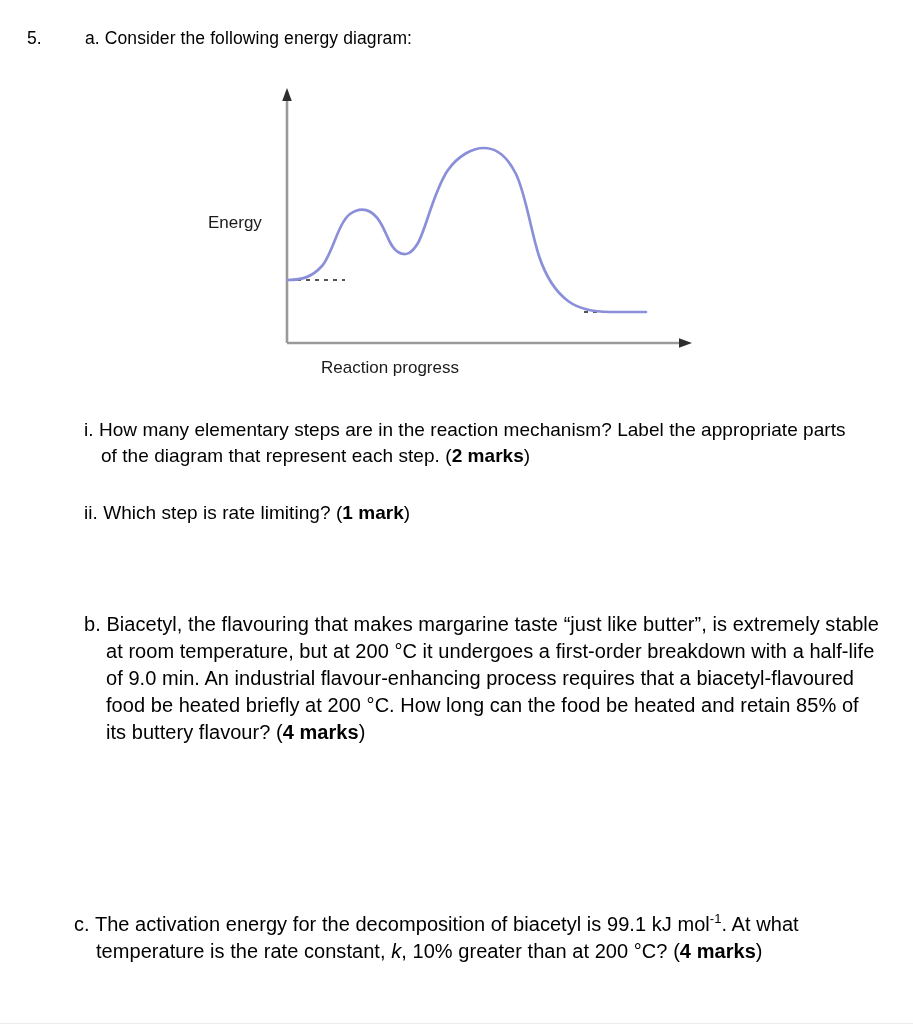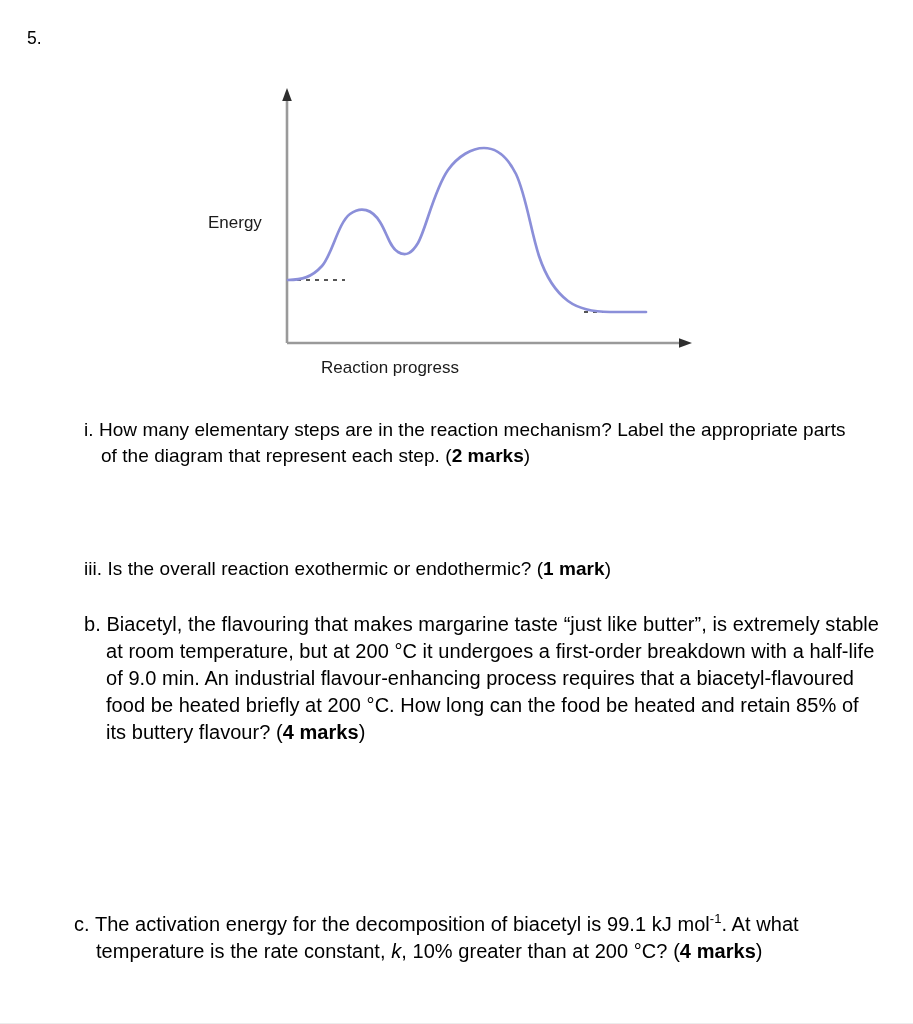--- a/index.html
+++ b/index.html
@@ -98,20 +98,21 @@
   i, .ital { font-style: italic; }
   sup { font-size: 0.65em; vertical-align: super; line-height: 0; }
 </style>
 </head>
 <body>
 
 <div id="question-root">
 
   <div class="q-number">5.</div>
 
+  <div class="q-part-a-intro">a. Consider the following energy diagram:</div>
 
   <div id="energy-diagram">
     <svg width="520" height="305" viewBox="0 0 520 305" xmlns="http://www.w3.org/2000/svg">
 
       <g>
         <line x1="97" y1="18" x2="97" y2="263" stroke="#9a9a9a" stroke-width="2.6"></line>
         <polygon points="97,8 92.2,21 101.8,21" fill="#2e2e2e"></polygon>
       </g>
 
       <g>
@@ -141,26 +142,26 @@
       <text class="axis-label" x="200" y="293" text-anchor="middle">Reaction progress</text>
     </svg>
   </div>
 
   <div class="subq subq-i">
     <span class="hang">
       <span>i. How many elementary steps are in the reaction mechanism? Label the appropriate parts of the diagram that represent each step. (</span><b>2 marks</b><span>)</span>
     </span>
   </div>
 
-
-  <div class="subq subq-iii">
+  <div class="subq subq-ii">
     <span class="hang">
-      <span>iii. Is the overall reaction exothermic or endothermic? (</span><b>1 mark</b><span>)</span>
+      <span>ii. Which step is rate limiting? (</span><b>1 mark</b><span>)</span>
     </span>
   </div>
+
 
   <div class="part part-b">
     <span class="hang">
       <span>b. Biacetyl, the flavouring that makes margarine taste “just like butter”, is extremely stable at room temperature, but at 200 °C it undergoes a first-order breakdown with a half-life of 9.0 min. An industrial flavour-enhancing process requires that a biacetyl-flavoured food be heated briefly at 200 °C. How long can the food be heated and retain 85% of its buttery flavour? (</span><b>4 marks</b><span>)</span>
     </span>
   </div>
 
   <div class="part part-c">
     <span class="hang">
       <span>c. The activation energy for the decomposition of biacetyl is 99.1 kJ mol</span><sup>-1</sup><span>. At what temperature is the rate constant, </span><i>k</i><span>, 10% greater than at 200 °C? (</span><b>4 marks</b><span>)</span>

